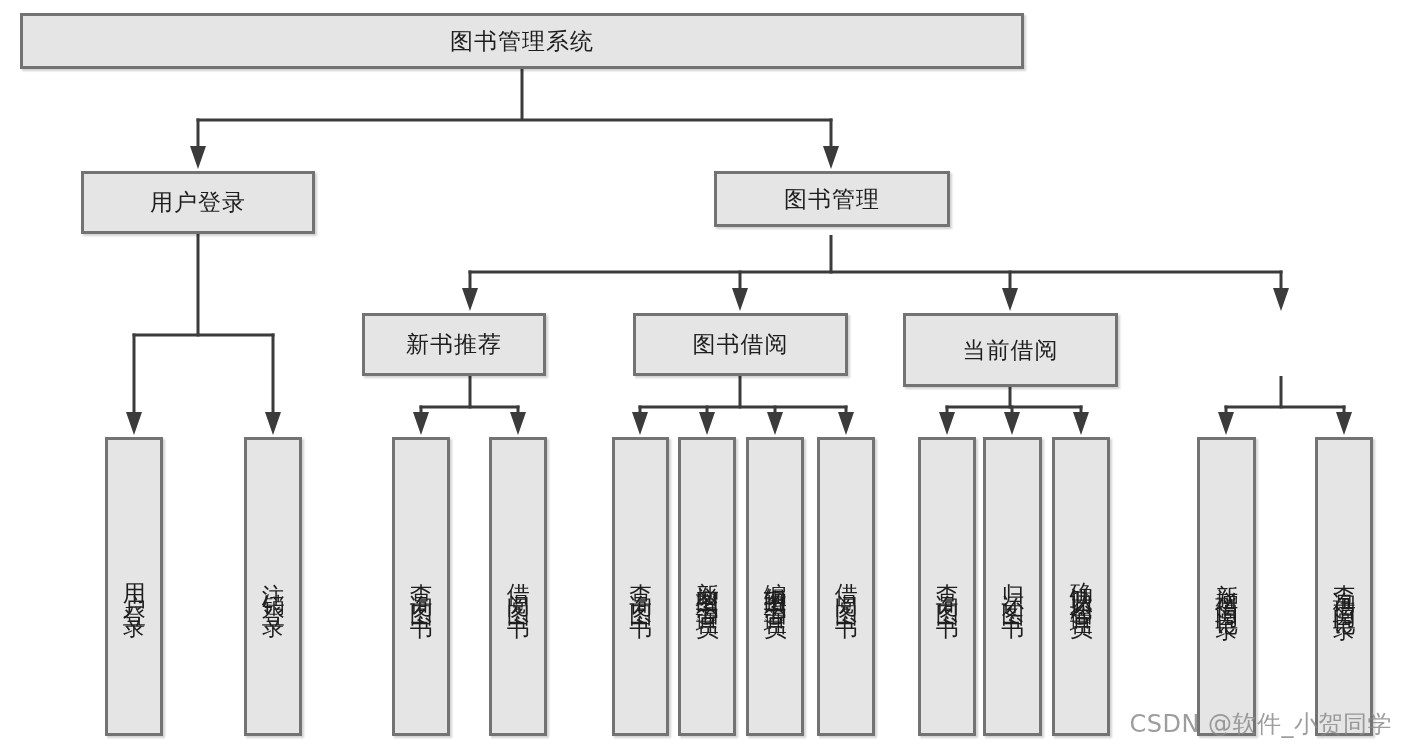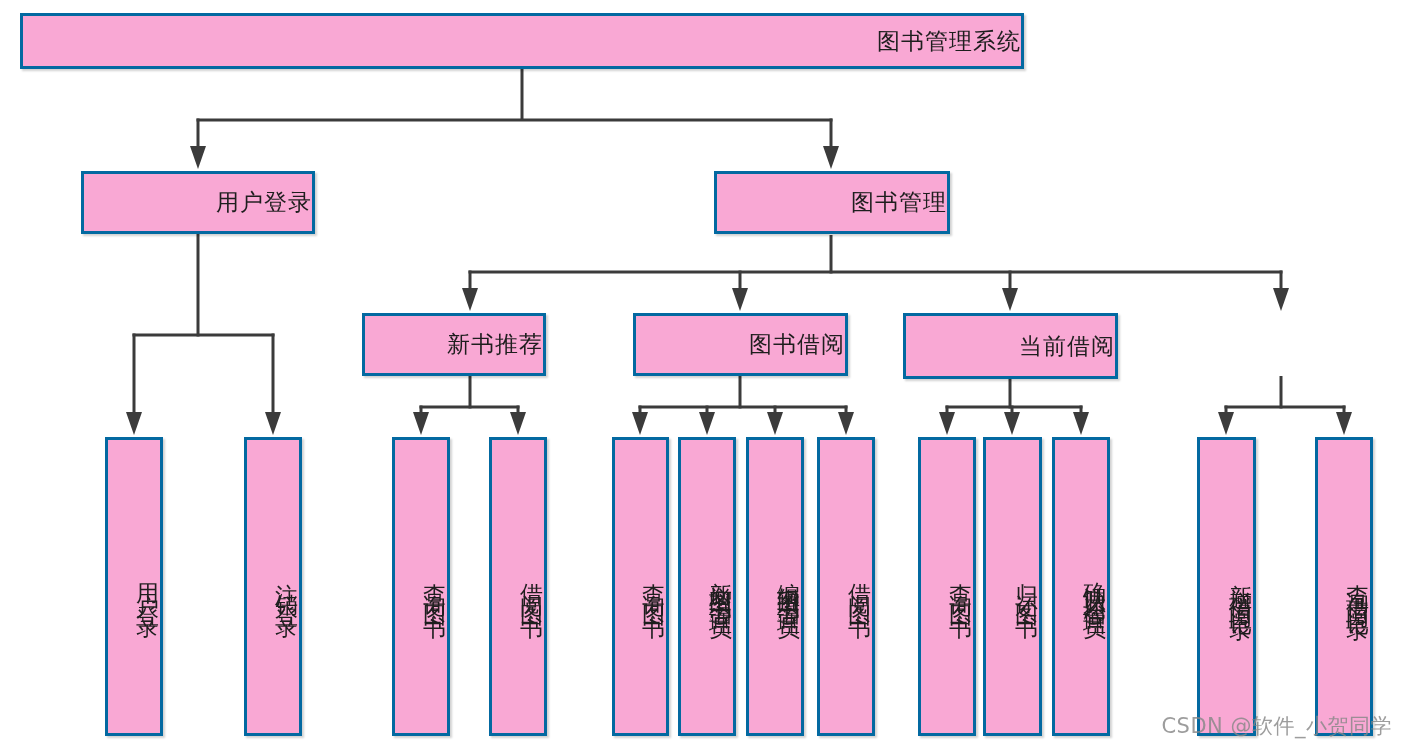--- a/index.html
+++ b/index.html
@@ -6,41 +6,41 @@
   html, body { background: #ffffff; }
   body {
     width: 1405px; height: 747px;
     position: relative; overflow: hidden;
     font-family: "DejaVu Sans", "Liberation Sans", sans-serif;
   }
   .canvas { position: absolute; left: 0; top: 0; width: 1405px; height: 747px; }
   svg.connectors { position: absolute; left: 0; top: 0; z-index: 1; }
   .box {
     position: absolute; z-index: 2;
-    background: #f9a8d4;
-    border: 3px solid #0369a1;
+    background: #e5e5e5;
+    border: 3px solid #737373;
     box-shadow: 2px 2px 2px rgba(0,0,0,0.18);
-    display: flex; align-items: center; justify-content: flex-end;
+    display: flex; align-items: center; justify-content: center;
     color: #1e1e1e;
   }
   .h-label { font-size: 23px; letter-spacing: 1px; white-space: nowrap; }
   .v-label {
     writing-mode: vertical-rl;
     text-orientation: mixed;
     font-size: 23px;
     line-height: 1.1;
     white-space: nowrap;
   }
   .v4 { letter-spacing: 11px; }
   .v6 { letter-spacing: 7px; }
   .v9 { letter-spacing: 5px; }
   .watermark {
     position: absolute; z-index: 3;
     right: 13px; bottom: 7px;
-    font-size: 21px;
+    font-size: 24px;
     color: rgba(135,135,135,0.82);
     letter-spacing: 0.5px;
     white-space: nowrap;
   }
 </style>
 </head>
 <body>
 
 <div class="canvas">
 
@@ -120,31 +120,31 @@
     </g>
   </svg>
 
   <div class="box" style="left:20px;top:13px;width:1004px;height:56px">
     <span class="h-label">图书管理系统</span>
   </div>
 
   <div class="box" style="left:81px;top:171px;width:234px;height:63px">
     <span class="h-label">用户登录</span>
   </div>
-  <div class="box" style="left:714px;top:171px;width:236px;height:63px">
+  <div class="box" style="left:714px;top:171px;width:236px;height:56px">
     <span class="h-label">图书管理</span>
   </div>
 
   <div class="box" style="left:362px;top:313px;width:184px;height:63px">
     <span class="h-label">新书推荐</span>
   </div>
   <div class="box" style="left:633px;top:313px;width:215px;height:63px">
     <span class="h-label">图书借阅</span>
   </div>
-  <div class="box" style="left:903px;top:313px;width:215px;height:66px">
+  <div class="box" style="left:903px;top:313px;width:215px;height:74px">
     <span class="h-label">当前借阅</span>
   </div>
 
   <div class="box" style="left:105px;top:437px;width:58px;height:299px">
     <span class="v-label v4">用户登录</span>
   </div>
   <div class="box" style="left:244px;top:437px;width:58px;height:299px">
     <span class="v-label v4">注销登录</span>
   </div>
 

